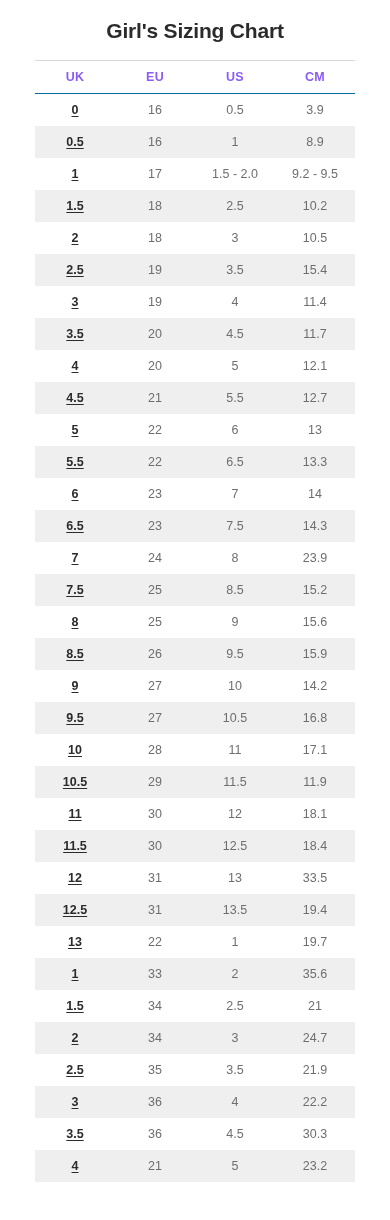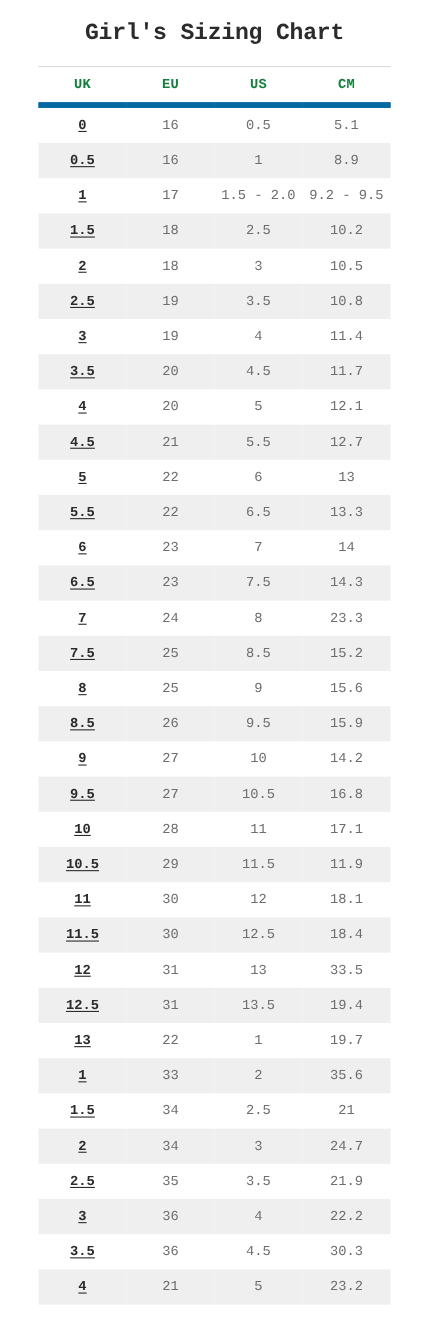--- a/index.html
+++ b/index.html
@@ -15,21 +15,20 @@
     font-family: "Liberation Sans", sans-serif;
     -webkit-font-smoothing: antialiased;
   }
 
   .page {
     width: 390px;
     height: 1220px;
     box-sizing: border-box;
     background: #ffffff;
     position: relative;
-    font-family: Liberation Mono, monospace;
   }
 
   .chart-title {
     text-align: center;
     font-size: 21px;
     font-weight: bold;
     color: #2b2b2b;
     letter-spacing: -0.2px;
     padding-top: 18px;
     padding-bottom: 0;
@@ -50,25 +49,25 @@
   }
 
   table.size-table col.c-uk { width: 80px; }
   table.size-table col.c-eu { width: 80px; }
   table.size-table col.c-us { width: 80px; }
   table.size-table col.c-cm { width: 80px; }
 
   table.size-table thead th {
     font-size: 12.5px;
     font-weight: bold;
-    color: #15803d;
+    color: #8b5cf6;
     text-align: center;
     padding: 9px 0 9px 0;
     border-top: 1px solid #d9d9d9;
-    border-bottom: 5px solid #0369a1;
+    border-bottom: 1px solid #0369a1;
     letter-spacing: 0.3px;
   }
 
   table.size-table tbody td {
     font-size: 12.5px;
     text-align: center;
     color: #6e6e6e;
     height: 32px;
     padding: 0;
     vertical-align: middle;
@@ -110,21 +109,21 @@
           <th>EU</th>
           <th>US</th>
           <th>CM</th>
         </tr>
       </thead>
       <tbody id="size-table-body">
           <tr>
             <td class="uk-cell"><span class="uk-val">0</span></td>
             <td>16</td>
             <td>0.5</td>
-            <td>5.1</td>
+            <td>3.9</td>
           </tr>
           <tr class="shaded">
             <td class="uk-cell"><span class="uk-val">0.5</span></td>
             <td>16</td>
             <td>1</td>
             <td>8.9</td>
           </tr>
           <tr>
             <td class="uk-cell"><span class="uk-val">1</span></td>
             <td>17</td>
@@ -140,21 +139,21 @@
           <tr>
             <td class="uk-cell"><span class="uk-val">2</span></td>
             <td>18</td>
             <td>3</td>
             <td>10.5</td>
           </tr>
           <tr class="shaded">
             <td class="uk-cell"><span class="uk-val">2.5</span></td>
             <td>19</td>
             <td>3.5</td>
-            <td>10.8</td>
+            <td>15.4</td>
           </tr>
           <tr>
             <td class="uk-cell"><span class="uk-val">3</span></td>
             <td>19</td>
             <td>4</td>
             <td>11.4</td>
           </tr>
           <tr class="shaded">
             <td class="uk-cell"><span class="uk-val">3.5</span></td>
             <td>20</td>
@@ -194,21 +193,21 @@
           <tr class="shaded">
             <td class="uk-cell"><span class="uk-val">6.5</span></td>
             <td>23</td>
             <td>7.5</td>
             <td>14.3</td>
           </tr>
           <tr>
             <td class="uk-cell"><span class="uk-val">7</span></td>
             <td>24</td>
             <td>8</td>
-            <td>23.3</td>
+            <td>23.9</td>
           </tr>
           <tr class="shaded">
             <td class="uk-cell"><span class="uk-val">7.5</span></td>
             <td>25</td>
             <td>8.5</td>
             <td>15.2</td>
           </tr>
           <tr>
             <td class="uk-cell"><span class="uk-val">8</span></td>
             <td>25</td>

